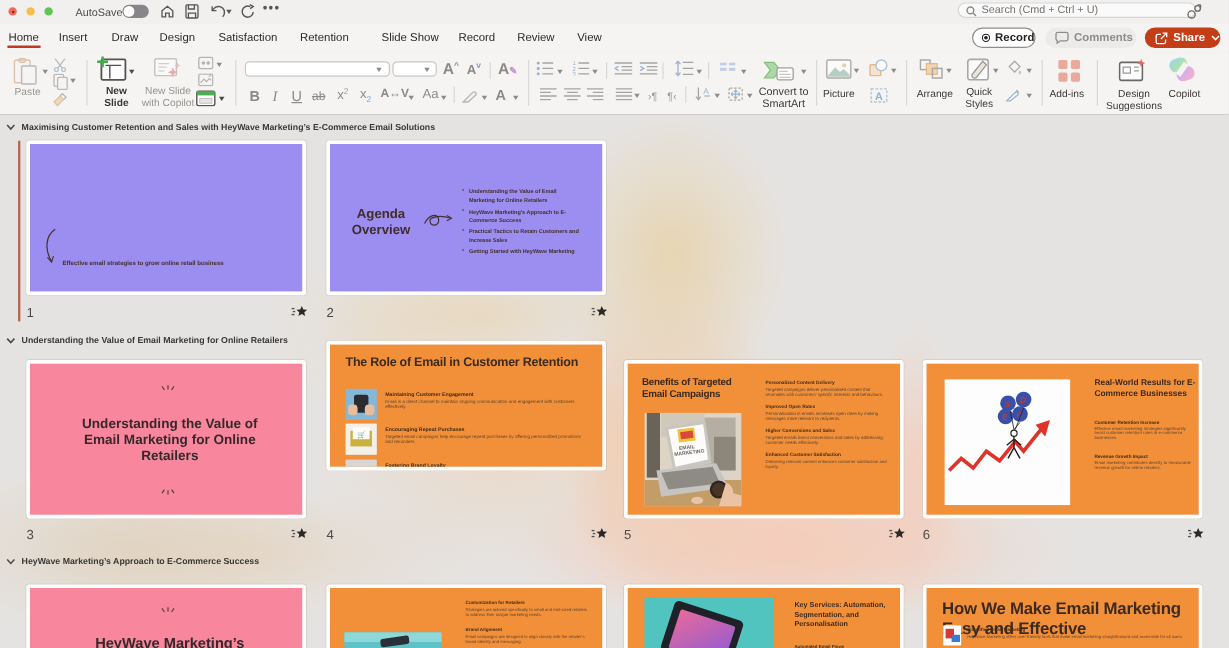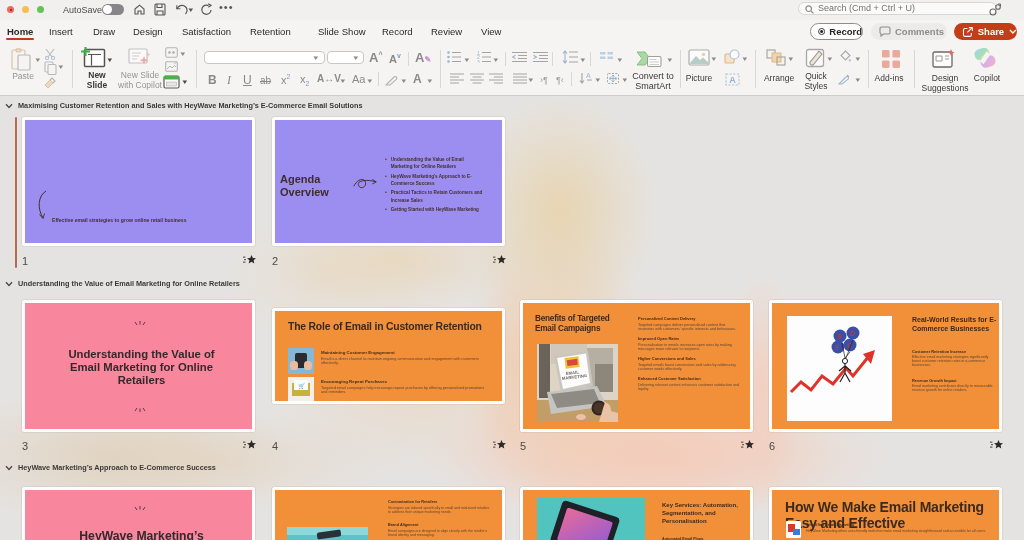--- a/index.html
+++ b/index.html
@@ -17,21 +17,21 @@
 #toggle { position:absolute; left:102px; top:4px; width:22px; height:11px; background:#878589; border-radius:6px; }
 #toggle::after { content:""; position:absolute; left:1px; top:1px; width:9px; height:9px; background:#fff; border-radius:50%; }
 .tbicon { position:absolute; top:3px; color:#555; }
 #title { position:absolute; left:0; right:0; top:4.5px; text-align:center; font-size:8px; font-weight:bold; color:#3a3836; }
 #search { position:absolute; left:798px; top:2px; width:199px; height:13px; background:#fafafa; border:1px solid #d8d6d4; border-radius:7px; font-size:9px; color:#757371; line-height:11px; padding-left:19px; }
 #search .mag { position:absolute; left:6px; top:2px; }
 
 
 #tabrow { position:absolute; left:0; top:20px; width:1024px; height:24px; background:#f6f4f3; }
 .tab { position:absolute; top:5.5px; font-size:9.5px; color:#2b2927; white-space:nowrap; }
-#tab-home { font-weight:bold; }
+#tab-home { font-weight:normal; }
 #homeline { position:absolute; left:6px; top:17.5px; width:28px; height:2.5px; background:#bf3a24; border-radius:2px; }
 .pill { position:absolute; top:3px; height:17px; border-radius:9px; font-size:9.5px; display:flex; align-items:center;font-weight:bold; }
 #btn-record { left:810px; width:53px; background:#fff; border:1px solid #8f8d8b; color:#262422; font-weight:bold; }
 #btn-comments { left:871px; width:76px; background:#ecebe9; color:#8e8c8a; }
 #btn-share { left:954px; width:63px; background:#c33d17; color:#fff; font-weight:bold; }
 
 
 #ribbon { position:absolute; left:0; top:44px; width:1024px; height:52px; background:#f6f4f3; border-bottom:1px solid #cfcdcb; }
 .rdiv { position:absolute; top:6px; height:38px; width:1px; background:#dad8d6; }
 .rlabel { position:absolute; font-size:8.5px; color:#96948f; text-align:center; line-height:1.15; }
@@ -421,21 +421,21 @@
     <g fill="#55534f">
       <rect x="3" y="3.6" width="2.4" height="1.1"></rect>
       <rect x="4" y="6.1" width="2" height="1.1"></rect>
       <rect x="3" y="8.6" width="2.4" height="1.1"></rect>
     </g>
     <path d="M11.5 2 l1.3 2.9 3.2.3 -2.4 2.1 .7 3.1 -2.8-1.7 -2.8 1.7 .7-3.1 -2.4-2.1 3.2-.3 Z" fill="#2b2927"></path>
   </svg>
 
 <div class="slide" style="left:272px;top:117px;width:233px;height:129px">
   <div class="grid purple"></div>
-  <div class="sl-title" style="left:5px;top:53px;width:75px;font-size:11px;line-height:1.18;text-align:left">Agenda Overview</div>
+  <div class="sl-title" style="left:5px;top:53px;width:75px;font-size:11px;line-height:1.18;text-align:center">Agenda Overview</div>
   <svg style="position:absolute;left:77px;top:55px" width="27" height="17" viewBox="0 0 30 18" fill="none" stroke="#43302a" stroke-width="1.1">
       <path d="M2 12 C 6 4 14 2 15 8 C 16 14 8 16 7 10 C 6 6 16 4 26 7"></path>
       <path d="M22.5 4.5 L27 7.2 L22.5 9.5" stroke-width="1"></path>
     </svg>
   <div style="position:absolute;left:110px;top:36px;width:100px">
     <div style="display:flex;margin-bottom:2.5px">
         <span style="font-size:5px;color:#43302a;margin-right:4px">•</span>
         <span style="font-size:4.6px;line-height:1.55;color:#43302a;font-weight:bold">Understanding the Value of Email Marketing for Online Retailers</span>
       </div>
     <div style="display:flex;margin-bottom:2.5px">
@@ -475,21 +475,21 @@
 <div class="num" style="left:22px;top:440px">3</div>
 <svg class="star" style="left:240px;top:438px" viewBox="0 0 18 13">
     <g fill="#55534f">
       <rect x="3" y="3.6" width="2.4" height="1.1"></rect>
       <rect x="4" y="6.1" width="2" height="1.1"></rect>
       <rect x="3" y="8.6" width="2.4" height="1.1"></rect>
     </g>
     <path d="M11.5 2 l1.3 2.9 3.2.3 -2.4 2.1 .7 3.1 -2.8-1.7 -2.8 1.7 .7-3.1 -2.4-2.1 3.2-.3 Z" fill="#2b2927"></path>
   </svg>
 
-<div class="slide" style="left:272px;top:308px;width:233px;height:96px">
+<div class="slide" style="left:272px;top:284px;width:233px;height:108px">
   <div class="grid orange"></div>
   <div class="sl-title" style="left:13px;top:10px;width:215px;font-size:10.4px;letter-spacing:-.2px;color:#3c2a1e">The Role of Email in Customer Retention</div>
   <div style="position:absolute;left:13px;top:37px;width:26px;height:26px;background:#85b8d8">
       <div style="position:absolute;left:7px;top:5px;width:12px;height:15px;background:#2a2a30;border-radius:2px"></div>
       <div style="position:absolute;left:2px;top:13px;width:8px;height:9px;background:#e7bd9d;border-radius:40%"></div>
       <div style="position:absolute;left:16px;top:13px;width:8px;height:9px;background:#e7bd9d;border-radius:40%"></div>
     </div>
   <div class="tinyh" style="position:absolute;left:46px;top:39px;font-size:4.4px">Maintaining Customer Engagement</div>
   <div class="tinyp" style="position:absolute;left:46px;top:46px;width:165px;font-size:3.8px">Email is a direct channel to maintain ongoing communication and engagement with customers effectively.</div>
   <div style="position:absolute;left:13px;top:66px;width:26px;height:26px;background:#f3f0ea">

